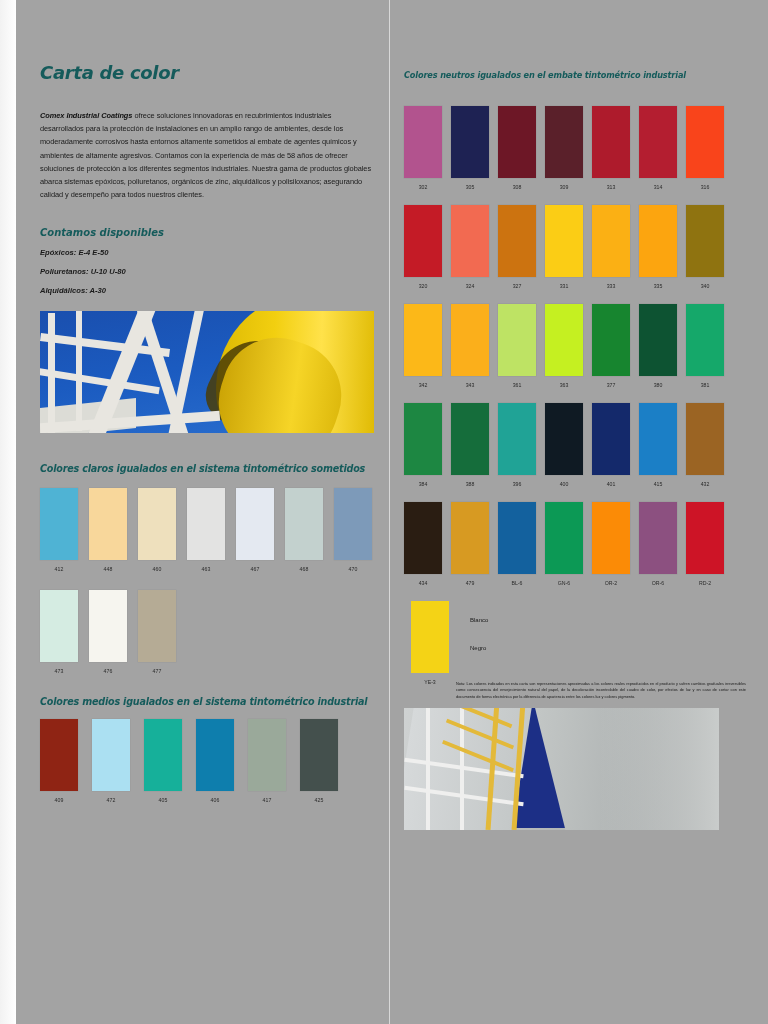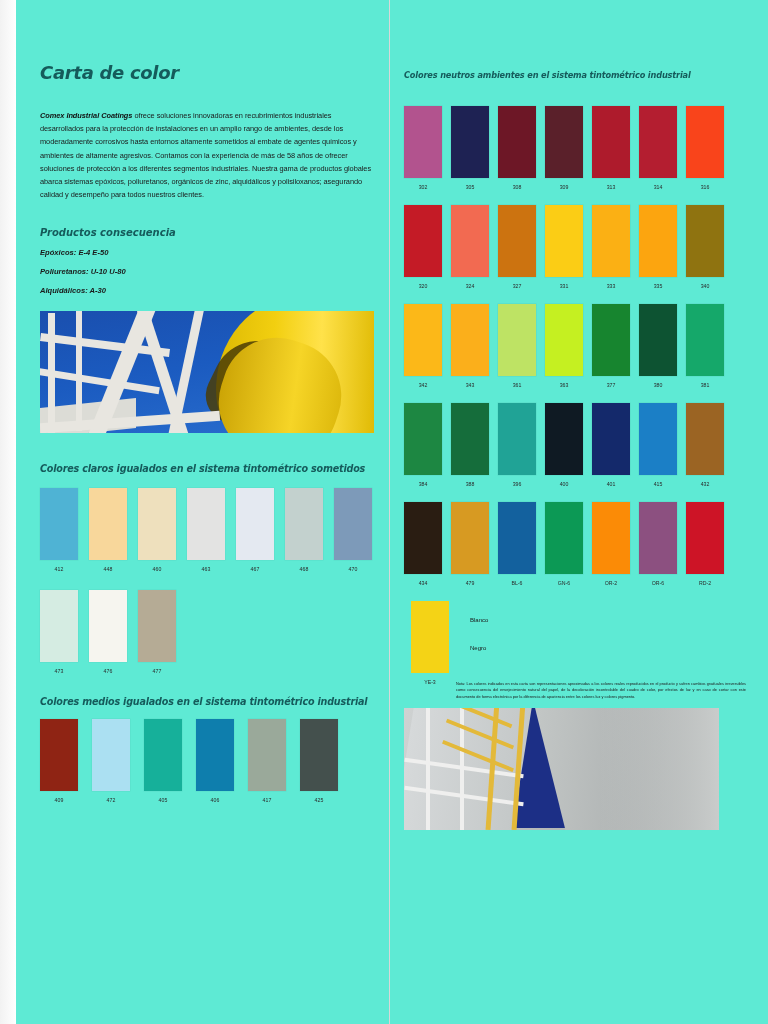--- a/index.html
+++ b/index.html
@@ -5,21 +5,21 @@
   * { box-sizing: border-box; margin: 0; padding: 0; }
   html, body {
     width: 768px; height: 1024px;
     background: #ffffff;
     font-family: "Liberation Sans", sans-serif;
     overflow: hidden;
   }
   .page {
     position: relative;
     width: 768px; height: 1024px;
-    background: #5eead4;
+    background: #a3a3a3;
   }
   
   .fold {
     position: absolute;
     left: 389px; top: 0; width: 1px; height: 1024px;
     background: #d8d8d8;
   }
   .scan-edge-left {
     position: absolute; left: 0; top: 0; width: 16px; height: 1024px;
     background: linear-gradient(to right,#f2f2f2,#ffffff);
@@ -238,21 +238,21 @@
   <div class="fold"></div>
 
   <div class="col-left">
 
     <div class="title">Carta de color</div>
 
     <div class="intro">
       <b>Comex Industrial Coatings</b><span> ofrece soluciones innovadoras en recubrimientos industriales desarrollados para la protección de instalaciones en un amplio rango de ambientes, desde los moderadamente corrosivos hasta entornos altamente sometidos al embate de agentes químicos y ambientes de altamente agresivos. Contamos con la experiencia de más de 58 años de ofrecer soluciones de protección a los diferentes segmentos industriales. Nuestra gama de productos globales abarca sistemas epóxicos, poliuretanos, orgánicos de zinc, alquidálicos y polisiloxanos; asegurando calidad y desempeño para todos nuestros clientes.</span>
     </div>
 
-    <div class="prod-title">Productos consecuencia</div>
+    <div class="prod-title">Contamos disponibles</div>
     <div class="prod-line">Epóxicos: E-4  E-50</div>
     <div class="prod-line">Poliuretanos: U-10  U-80</div>
     <div class="prod-line">Alquidálicos: A-30</div>
 
     <div class="photo1">
       <div class="sky"></div>
       <div class="white-l"></div>
       <div class="pipe"></div>
       <div class="shadow"></div>
       <div class="pipe2"></div>
@@ -337,21 +337,21 @@
         </div>
         <div class="swatch-cell" style="margin-right: 14px;">
           <div class="chip" style="background: rgb(68, 80, 77);"></div>
           <div class="chip-label">425</div>
         </div>
       </div>
   </div>
 
   <div class="col-right">
 
-    <div class="sec-title-right">Colores neutros ambientes en el sistema tintométrico industrial</div>
+    <div class="sec-title-right">Colores neutros igualados en el embate tintométrico industrial</div>
 
     <div class="right-rows" id="neutros-grid">
         <div class="r-row">
           <div class="r-cell" style="margin-right: 9px;">
             <div class="r-chip" style="background: rgb(178, 83, 142);"></div>
             <div class="r-label">302</div>
           </div>
           <div class="r-cell" style="margin-right: 9px;">
             <div class="r-chip" style="background: rgb(30, 34, 83);"></div>
             <div class="r-label">305</div>

